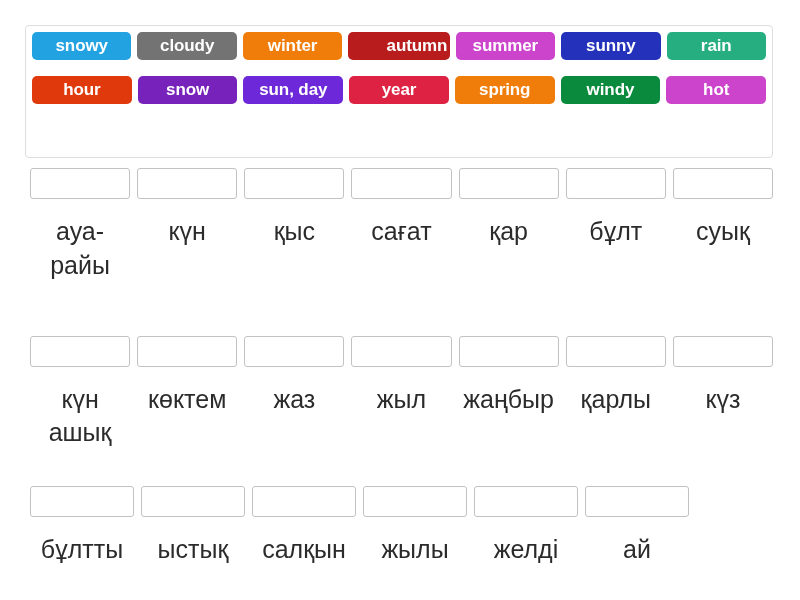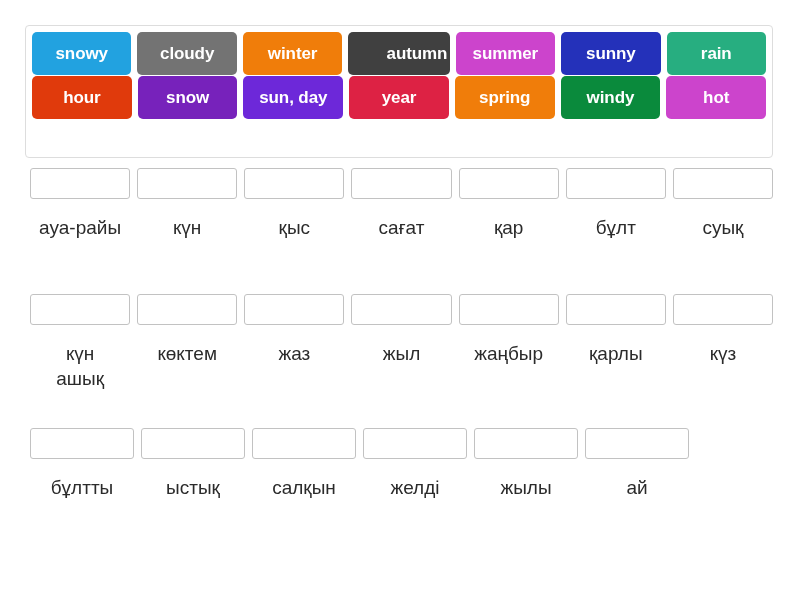--- a/index.html
+++ b/index.html
@@ -29,21 +29,21 @@
     box-sizing: border-box;
     padding: 6px 0 0 6px;
   }
   .tile-row {
     display: flex;
     height: 41px;
     margin-bottom: 3px;
   }
   .tile {
     width: 105px;
-    height: 43px;
+    height: 28px;
     margin-right: 6px;
     border-radius: 5px;
     color: #ffffff;
     font-weight: bold;
     font-size: 17px;
     display: flex;
     align-items: center;
     justify-content: center;
     text-align: center;
     line-height: 1.02;
@@ -88,37 +88,37 @@
   }
   .label-row {
     display: flex;
     margin-top: 16px;
   }
   .label-cell {
     width: 104px;
     margin-right: 2px;
     margin-left: 5px;
     text-align: center;
-    font-size: 19px;
+    font-size: 25px;
     color: #2b2b2b;
     line-height: 1.35;
     box-sizing: border-box;
   }
   .row-spacer-1 { height: 45px; }
   .row-spacer-2 { height: 28px; }
 </style>
 </head>
 <body>
 
 <div class="tile-bank">
   <div class="tile-row">
       <div class="tile" style="background: rgb(34, 162, 224);">snowy</div>
       <div class="tile" style="background: #737373;">cloudy</div>
       <div class="tile" style="background: rgb(240, 125, 10);">winter</div>
-      <div class="tile" style="background: #404040; padding-left: 36px;">autumn</div>
+      <div class="tile" style="background: #b91c1c; padding-left: 36px;">autumn</div>
       <div class="tile" style="background: rgb(204, 68, 204);">summer</div>
       <div class="tile" style="background: rgb(36, 49, 186);">sunny</div>
       <div class="tile" style="background: rgb(39, 174, 128);">rain</div>
     </div>
   <div class="tile-row">
       <div class="tile" style="background: rgb(224, 58, 12);">hour</div>
       <div class="tile" style="background: rgb(119, 34, 187);">snow</div>
       <div class="tile" style="background: #6d28d9;">sun, day</div>
       <div class="tile" style="background: rgb(221, 34, 68);">year</div>
       <div class="tile" style="background: rgb(240, 125, 10);">spring</div>
@@ -181,19 +181,19 @@
         <div class="drop-box"></div>
         <div class="drop-box"></div>
         <div class="drop-box"></div>
         <div class="drop-box"></div>
         <div class="drop-box"></div>
       </div>
     <div class="label-row">
         <div class="label-cell">бұлтты</div>
         <div class="label-cell">ыстық</div>
         <div class="label-cell">салқын</div>
+        <div class="label-cell">жылы</div>
         <div class="label-cell">желді</div>
-        <div class="label-cell">жылы</div>
         <div class="label-cell">ай</div>
       </div>
   </div>
 
 </div>
 
 </body></html>

